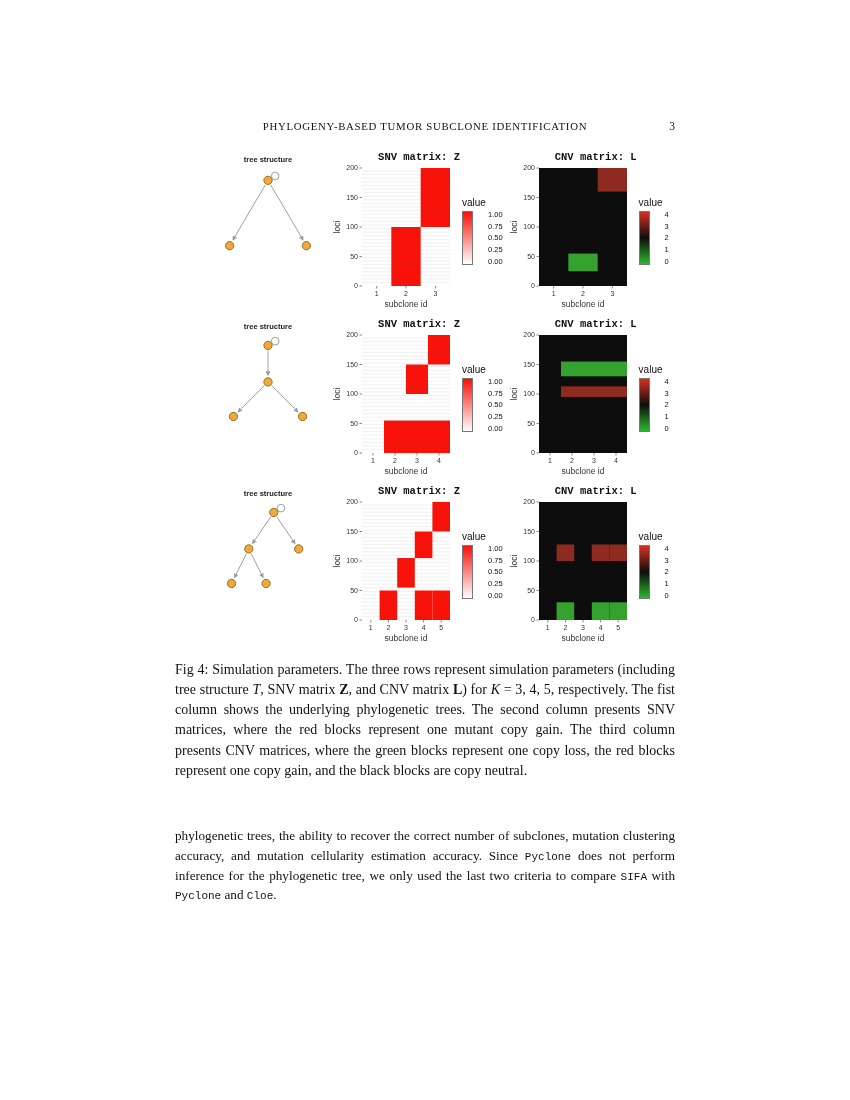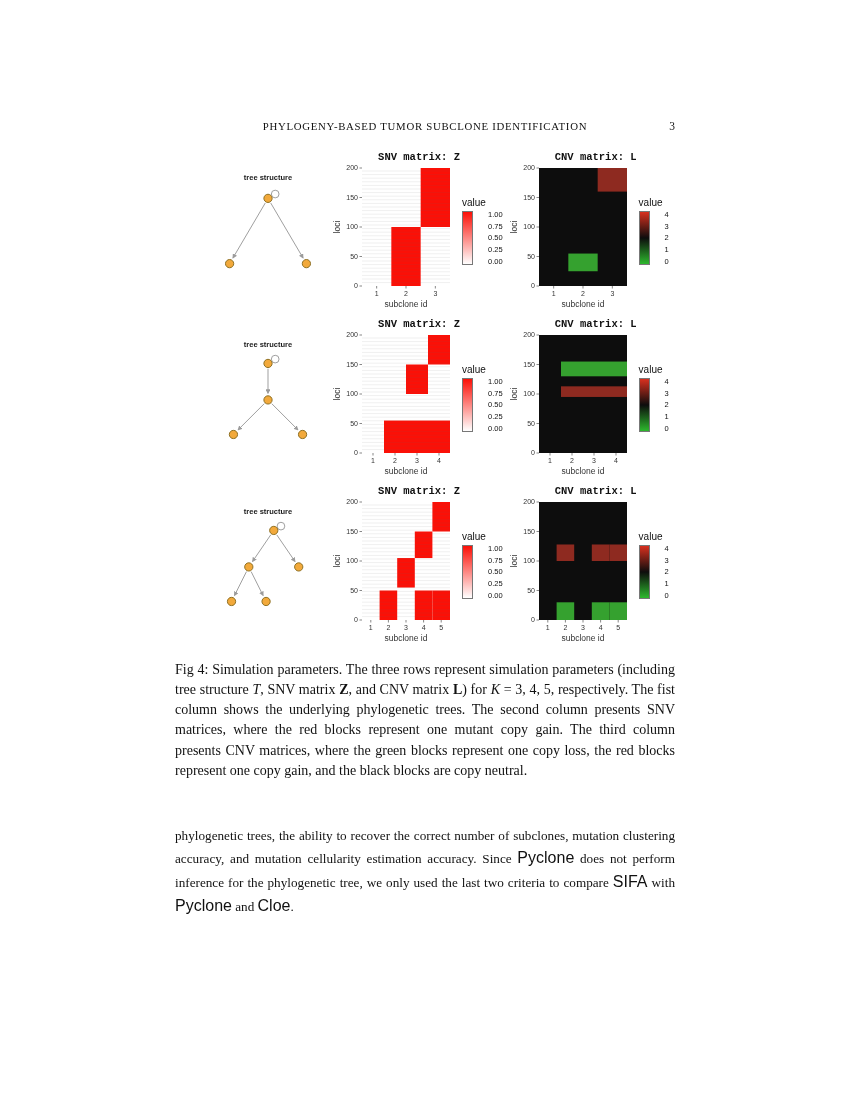--- a/index.html
+++ b/index.html
@@ -6,21 +6,21 @@
   .page{position:relative;width:738px;height:1100px;background:#ffffff;
         font-family:"Liberation Serif",serif;color:#111;overflow:hidden;}
 
   .header{position:absolute;top:120px;left:175px;width:500px;height:16px;
           font-size:10.8px;letter-spacing:0.7px;}
   .header-title{display:block;text-align:center;}
   .page-number{position:absolute;right:0;top:0;font-size:11.5px;letter-spacing:0;}
 
   #figure-rows{position:absolute;top:151px;left:172px;width:512px;}
   .fig-row{display:flex;align-items:flex-start;margin-bottom:5px;}
-  .tree-panel{width:100px;margin-left:46px;margin-right:14px;margin-top:22px;text-align:center;}
+  .tree-panel{width:100px;margin-left:46px;margin-right:14px;margin-top:4px;text-align:center;}
   .tree-label{font-family:"Liberation Sans",sans-serif;font-size:7.5px;font-weight:bold;
               color:#1a1a1a;margin-bottom:1px;}
   .chart{display:flex;flex-direction:column;margin-right:6px;}
   .chart-title{font-family:Liberation Mono, monospace;font-size:10.5px;font-weight:bold;
                color:#111;width:128px;text-align:right;margin-bottom:0;}
   .chart-body{display:flex;align-items:flex-start;}
   svg text{font-family:"Liberation Sans",sans-serif;}
 
   .legend{margin-top:34px;margin-left:2px;font-family:"Liberation Sans",sans-serif;color:#111;}
   .legend-title{font-size:10px;margin-bottom:3px;}
@@ -29,21 +29,21 @@
   .legend-labels{display:flex;flex-direction:column;justify-content:space-between;
                  height:54px;font-size:7.5px;line-height:1;}
 
   .caption{position:absolute;top:660px;left:175px;width:500px;margin:0;
            font-size:14px;line-height:1.44;text-align:justify;}
   .body-text{position:absolute;top:826px;left:175px;width:500px;margin:0;
              font-size:13.2px;line-height:1.5;text-align:justify;}
   .seg-bold{font-weight:bold;}
   .seg-italic{font-style:italic;}
   .seg-script{font-style:italic;}
-  .seg-mono{font-family:Liberation Sans, sans-serif;font-size:16px;}
+  .seg-mono{font-family:Liberation Mono, monospace;font-size:11px;}
 </style>
 </head>
 <body>
 
 <div class="page">
   <div class="header">
     <span class="header-title">PHYLOGENY-BASED TUMOR SUBCLONE IDENTIFICATION</span>
     <span class="page-number">3</span>
   </div>
 

